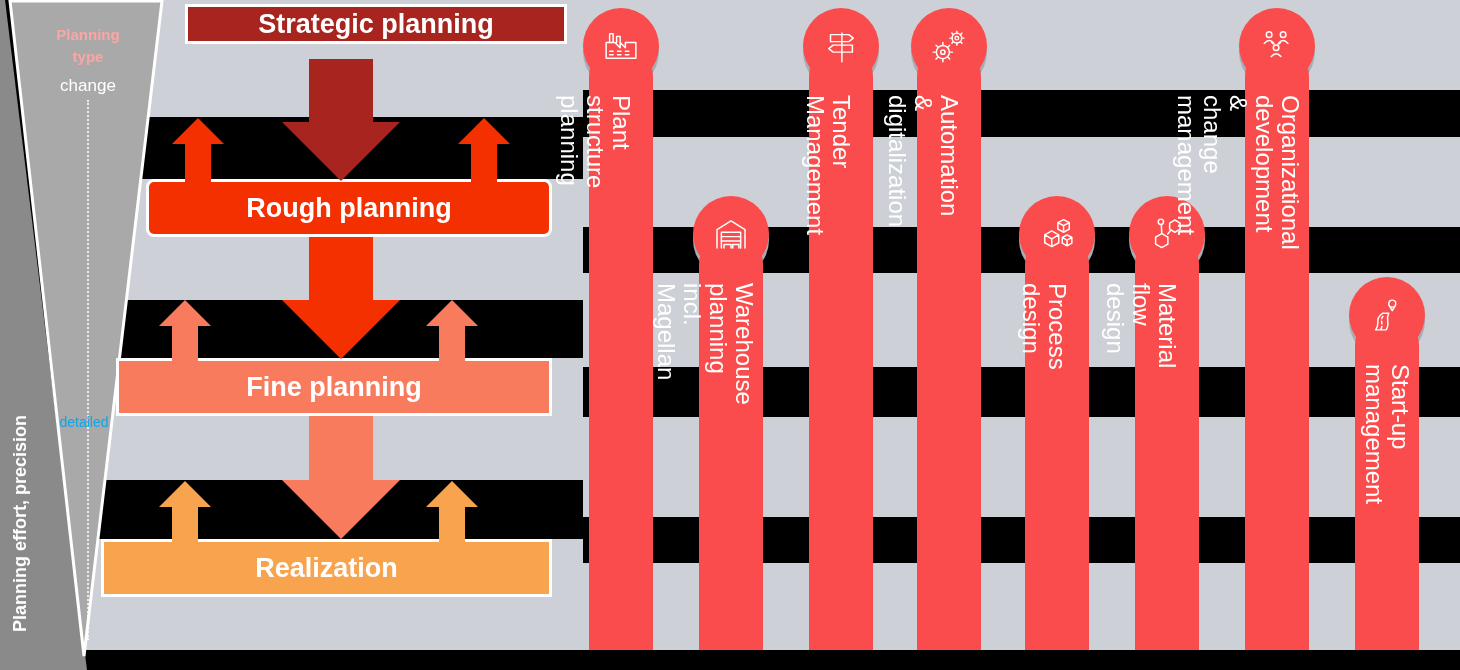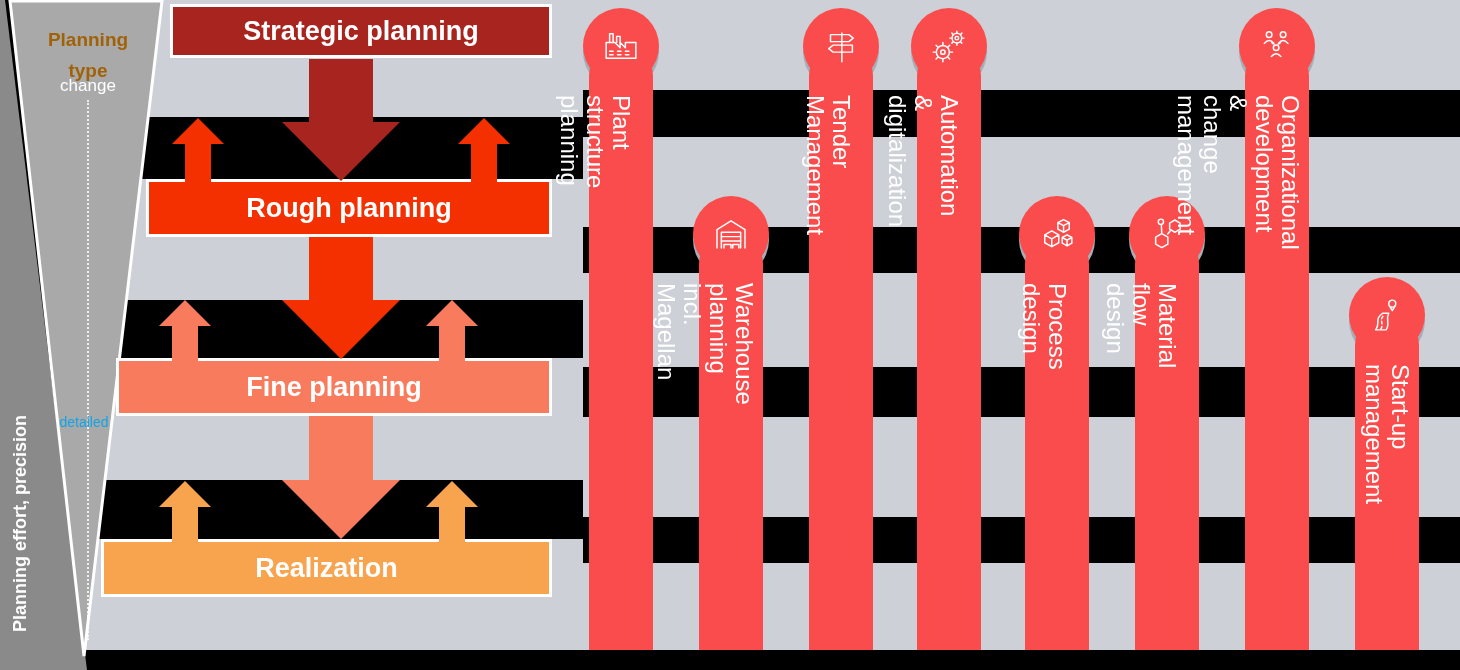--- a/index.html
+++ b/index.html
@@ -6,34 +6,34 @@
   body{
     width:1460px;height:670px;position:relative;overflow:hidden;
     background:#000;font-family:"Liberation Sans", sans-serif;
   }
   .stage{position:absolute;inset:0;}
   .stripe{position:absolute;background:var(--stripe_gray);}
   .stripe.left{left:60px;width:523px;}
   .stripe.right{left:583px;width:877px;}
   .funnel-svg{position:absolute;left:0;top:0;}
   .funnel-title{position:absolute;left:28px;top:24px;width:120px;text-align:center;
-    color:#a16207;font-weight:bold;font-size:19px;line-height:31px;white-space:pre-line;}
+    color:#fca5a5;font-weight:bold;font-size:15px;line-height:22px;white-space:pre-line;}
   .funnel-rough{position:absolute;left:28px;top:76px;width:120px;text-align:center;
     color:#fff;font-size:17px;}
   .funnel-dotted{position:absolute;left:87px;top:100px;height:540px;width:0;
     border-left:2px dotted rgba(255,255,255,.8);}
   .funnel-detailed{position:absolute;left:39px;top:414px;width:90px;text-align:center;
     color:#0ea5e9;font-size:14px;}
   .axis-label{position:absolute;left:10px;top:632px;transform:rotate(-90deg);
     transform-origin:0 0;color:#fff;font-weight:bold;font-size:18px;white-space:nowrap;}
   .bar{position:absolute;box-sizing:border-box;border:3px solid #fff;
     display:flex;align-items:center;justify-content:center;
     color:#fff;font-weight:bold;font-size:27px;}
   .bar.strategic{background:var(--strategic_red);}
-  .bar.rough{background:var(--rough_red);}
+  .bar.rough{background:var(--rough_red);border-radius:8px;}
   .bar.fine{background:var(--fine_salmon);}
   .bar.realization{background:var(--realization_orange);}
   .stem{position:absolute;}
   .head-down{position:absolute;width:0;height:0;
     border-left:59px solid transparent;border-right:59px solid transparent;}
   .head-up{position:absolute;width:0;height:0;
     border-left:26px solid transparent;border-right:26px solid transparent;}
   .fill-strategic{background:var(--strategic_red);}
   .fill-rough{background:var(--rough_red);}
   .fill-fine{background:var(--fine_salmon);}
@@ -76,21 +76,21 @@
     <polygon points="0,0 5,0 87,670 0,670" fill="#8A8A8A"></polygon>
     <polygon points="10,1 162,1 84,656" fill="#A9A9A9" stroke="#fff" stroke-width="3"></polygon>
   </svg>
   <div class="funnel-title">Planning
 type</div>
   <div class="funnel-rough">change</div>
   <div class="funnel-dotted"></div>
   <div class="funnel-detailed">detailed</div>
   <div class="axis-label">Planning effort, precision</div>
 
-  <div class="bar strategic" style="left:170px;top:4px;width:382px;height:54px">
+  <div class="bar strategic" style="left:185px;top:4px;width:382px;height:40px">
     <span>Strategic planning</span>
   </div>
   <div class="bar rough" style="left:146px;top:179px;width:406px;height:58px">
     <span>Rough planning</span>
   </div>
   <div class="bar realization" style="left:101px;top:539px;width:451px;height:58px">
     <span>Realization</span>
   </div>
   <div class="bar fine" style="left:116px;top:358px;width:436px;height:58px">
     <span>Fine planning</span>

